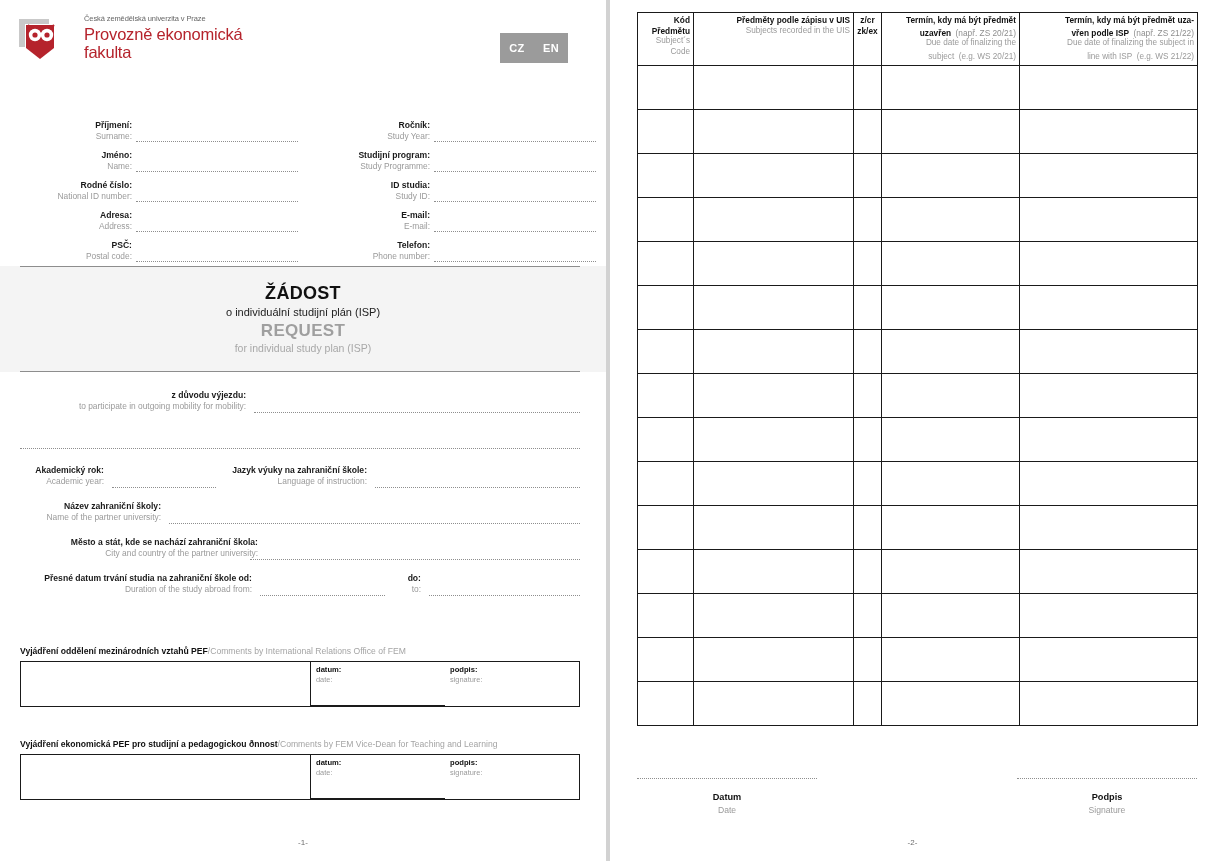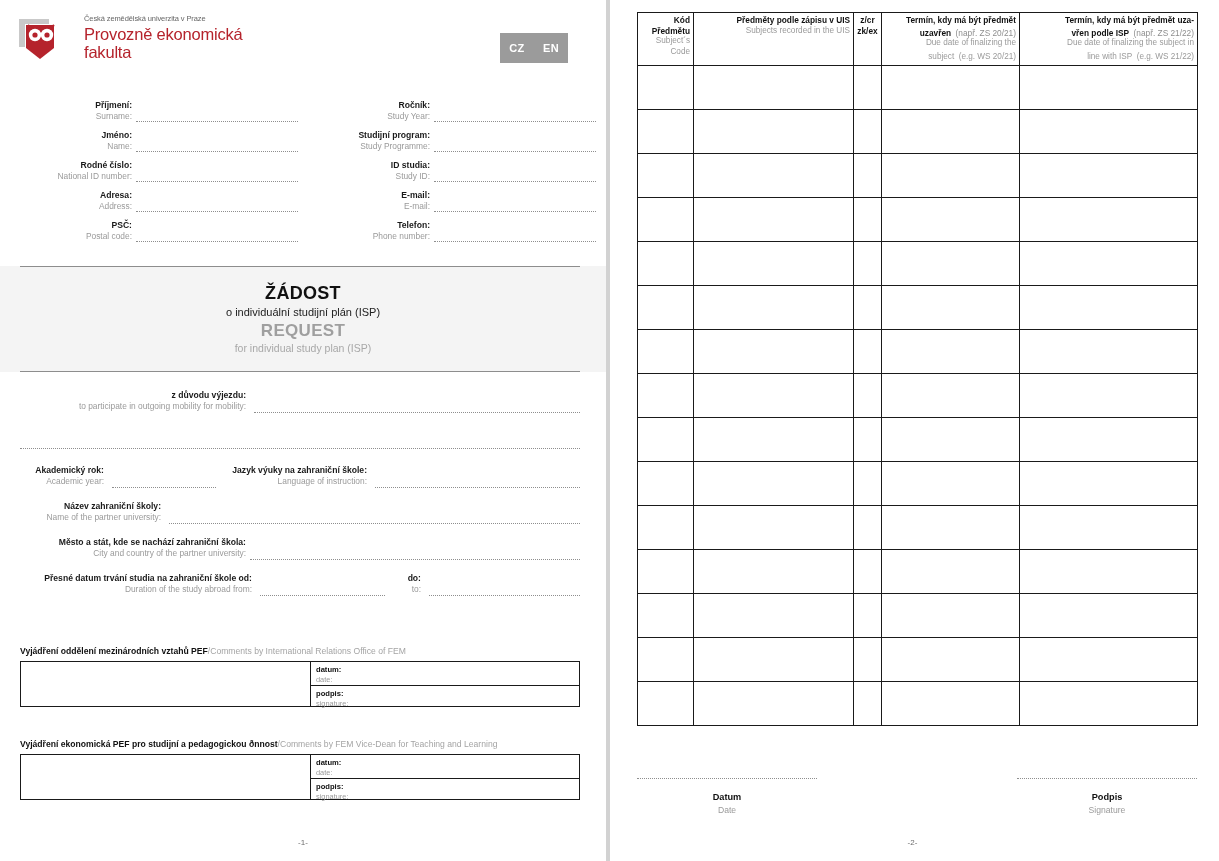--- a/index.html
+++ b/index.html
@@ -80,21 +80,21 @@
   
   .fields-block {
     position: absolute;
     left: 0; top: 100px;
     width: 606px;
   }
   .field-cols {
     display: flex;
     gap: 0px;
   }
-  .field-col { width: 290px; }
+  .field-col { width: 290px; margin-top: 20px; }
   .field-col.left  { margin-left: 8px; }
   .field-col.right { margin-left: 8px; }
 
   .field-row {
     position: relative;
     height: 30px;
     display: flex;
     align-items: flex-start;
   }
   .field-labels {
@@ -208,21 +208,21 @@
   .comments-sec { position: absolute; left: 20px; width: 560px; }
   .com-title { font-size: 8.6px; line-height: 12px; margin-bottom: 4px; }
   .com-title .cz { font-weight: bold; color: #111; }
   .com-title .en { color: #a4a4a4; }
   .com-box {
     display: flex;
     border: 1px solid #1a1a1a;
     height: 46px;
   }
   .com-left { flex: 1 1 auto; border-right: 1px solid #1a1a1a; }
-  .com-right { flex: 0 0 268px; display: flex; flex-direction: column; }
+  .com-right { flex: 0 0 268px; display: flex; flex-direction: row; }
   .com-cell {
     flex: 1 1 50%;
     padding: 3px 0 0 5px;
   }
   .com-cell.top { border-bottom: 1px solid #1a1a1a; }
   .cc-cz { font-size: 7.6px; font-weight: bold; color: #111; line-height: 10px; }
   .cc-en { font-size: 7.4px; color: #9a9a9a; line-height: 10px; }
 
   .pagenum {
     position: absolute;
@@ -440,21 +440,21 @@
 
       <div class="mrow" style="position:absolute; left:0; top:111px; height:30px; width:606px;">
         <div style="position:absolute; left:0px; top:0; width:165px;" class="mlabels">
           <div class="m-cz">Název zahraniční školy:</div>
           <div class="m-en">Name of the partner university:</div>
         </div>
         <div class="dotline" style="position:absolute; left:169px; top:22px; width:411px;"></div>
       </div>
 
       <div class="mrow" style="position:absolute; left:0; top:147px; height:30px; width:606px;">
-        <div style="position:absolute; left:4px; top:0; width:246px;" class="mlabels">
+        <div style="position:absolute; left:16px; top:0; width:246px;" class="mlabels">
           <div class="m-cz">Město a stát, kde se nachází zahraniční škola:</div>
           <div class="m-en">City and country of the partner university:</div>
         </div>
         <div class="dotline" style="position:absolute; left:250px; top:22px; width:330px;"></div>
       </div>
 
       <div class="mrow" style="position:absolute; left:0; top:183px; height:30px; width:606px;">
         <div style="position:absolute; left:0px; top:0; width:256px;" class="mlabels">
           <div class="m-cz">Přesné datum trvání studia na zahraniční škole od:</div>
           <div class="m-en">Duration of the study abroad from:</div>

